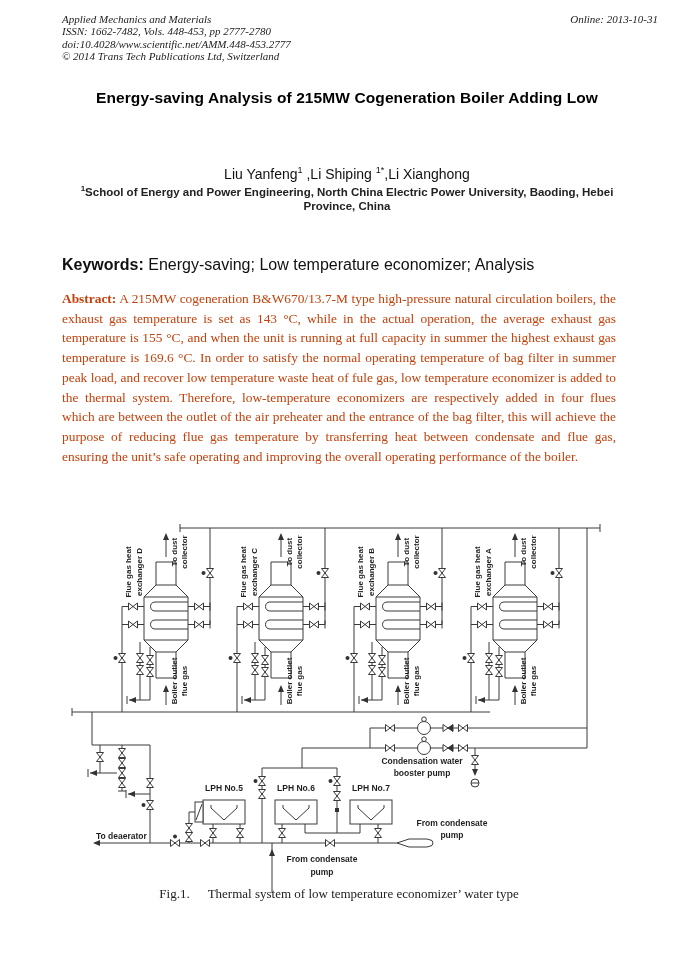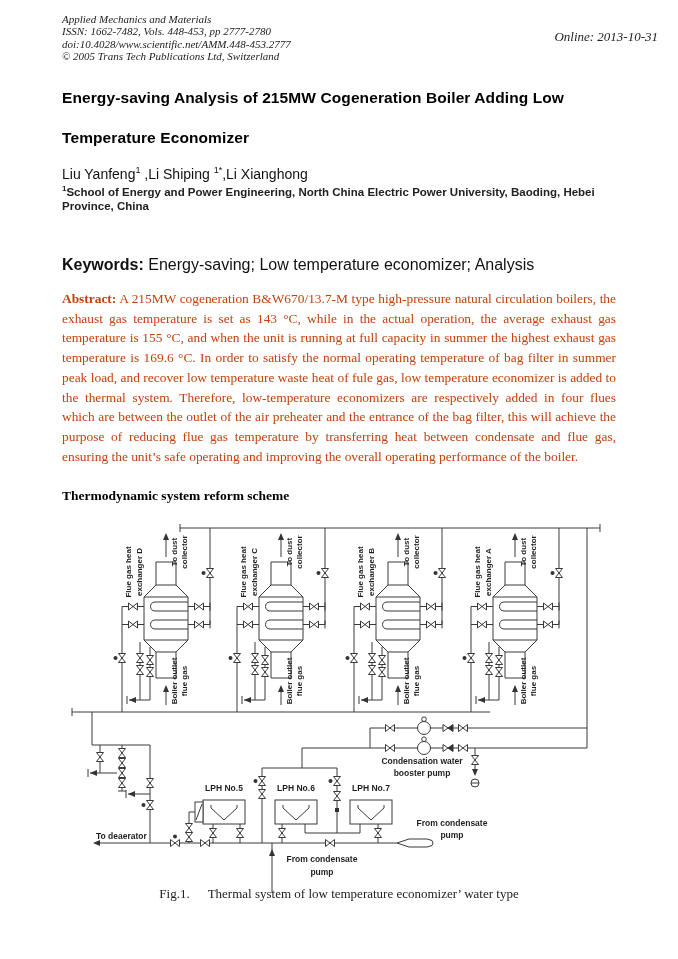--- a/index.html
+++ b/index.html
@@ -10,24 +10,24 @@
   .page { position:absolute; top:0; left:0; width:678px; height:959px; background:#ffffff; color:#1c1c1c;padding-left:40px; }
 
   .hdr-left {
     position:absolute; top:13px; left:62px;
     font-family:"Liberation Serif", serif; font-style:italic;
     font-size:11px; line-height:12.4px; color:#222;
   }
   .hdr-right {
     position:absolute; top:13px; right:60px;
     font-family:"Liberation Serif", serif; font-style:italic;
-    font-size:13px; color:#222;margin-top:16px;
-  }
-
-  .centerblock { position:absolute; left:62px; width:554px; }
+    font-size:11px; color:#222;
+  }
+
+  .centerblock { position:absolute; left:70px; width:554px; text-align:center; }
   .title-line { font-weight:bold; font-size:15.5px; color:#000; letter-spacing:0.1px; }
   .t1 { top:89px; }
   .t2 { top:129px; }
   .authors { top:155px; font-size:14px; color:#111;margin-top:10px; }
   .authors sup { font-size:9px; }
   .affil { top:182px; font-size:11.5px; line-height:14.5px; color:#222;font-weight:bold; }
   .affil sup { font-size:8px; }
   .email { top:219px; font-size:11.5px; color:#222; }
 
   .keywords { position:absolute; top:256px; left:62px; width:554px; font-size:16px; color:#111; }
@@ -61,40 +61,38 @@
 </style>
 </head>
 <body>
 
 <div class="page">
 
   <div class="hdr-left">
     <div>Applied Mechanics and Materials</div>
     <div>ISSN: 1662-7482, Vols. 448-453, pp 2777-2780</div>
     <div>doi:10.4028/www.scientific.net/AMM.448-453.2777</div>
-    <div>© 2005 Trans Tech Publications Ltd, Switzerland</div>
+    <div>© 2014 Trans Tech Publications Ltd, Switzerland</div>
   </div>
   <div class="hdr-right">Online: 2013-10-31</div>
 
   <div class="centerblock title-line t1">Energy-saving Analysis of 215MW Cogeneration Boiler Adding Low</div>
-  <div class="centerblock title-line t2">Temperature Economizer</div>
 
   <div class="centerblock authors"><span>Liu Yanfeng</span><sup>1</sup><span> ,Li Shiping </span><sup>1*</sup><span>,Li Xianghong</span></div>
 
   <div class="centerblock affil">
     <sup>1</sup><span>School of Energy and Power Engineering, North China Electric Power University, Baoding, Hebei</span><br>
     <span>Province, China</span>
   </div>
 
 
   <div class="keywords"><b>Keywords:</b><span> Energy-saving; Low temperature economizer; Analysis</span></div>
 
   <div class="abstract"><b>Abstract:</b><span> A 215MW cogeneration B&amp;W670/13.7-M type high-pressure natural circulation boilers, the exhaust gas temperature is set as 143 °C, while in the actual operation, the average exhaust gas temperature is 155 °C, and when the unit is running at full capacity in summer the highest exhaust gas temperature is 169.6 °C. In order to satisfy the normal operating temperature of bag filter in summer peak load, and recover low temperature waste heat of fule gas, low temperature economizer is added to the thermal system. Therefore, low-temperature economizers are respectively added in four flues which are between the outlet of the air preheater and the entrance of the bag filter, this will achieve the purpose of reducing flue gas temperature by transferring heat between condensate and flue gas, ensuring the unit’s safe operating and improving the overall operating performance of the boiler.</span></div>
 
-  <div class="section-heading">Thermodynamic system reform scheme</div>
 
   <svg class="figure-svg" width="560" height="380" viewBox="50 515 560 380" xmlns="http://www.w3.org/2000/svg">
     <defs>
 
       <g id="vh">
           <path class="pfill" d="M-4.5,-3.5 L-4.5,3.5 L4.5,-3.5 L4.5,3.5 Z"></path>
         </g>
 
       <g id="vv">
           <path class="pfill" d="M-3.5,-4.5 L3.5,-4.5 L-3.5,4.5 L3.5,4.5 Z"></path>

